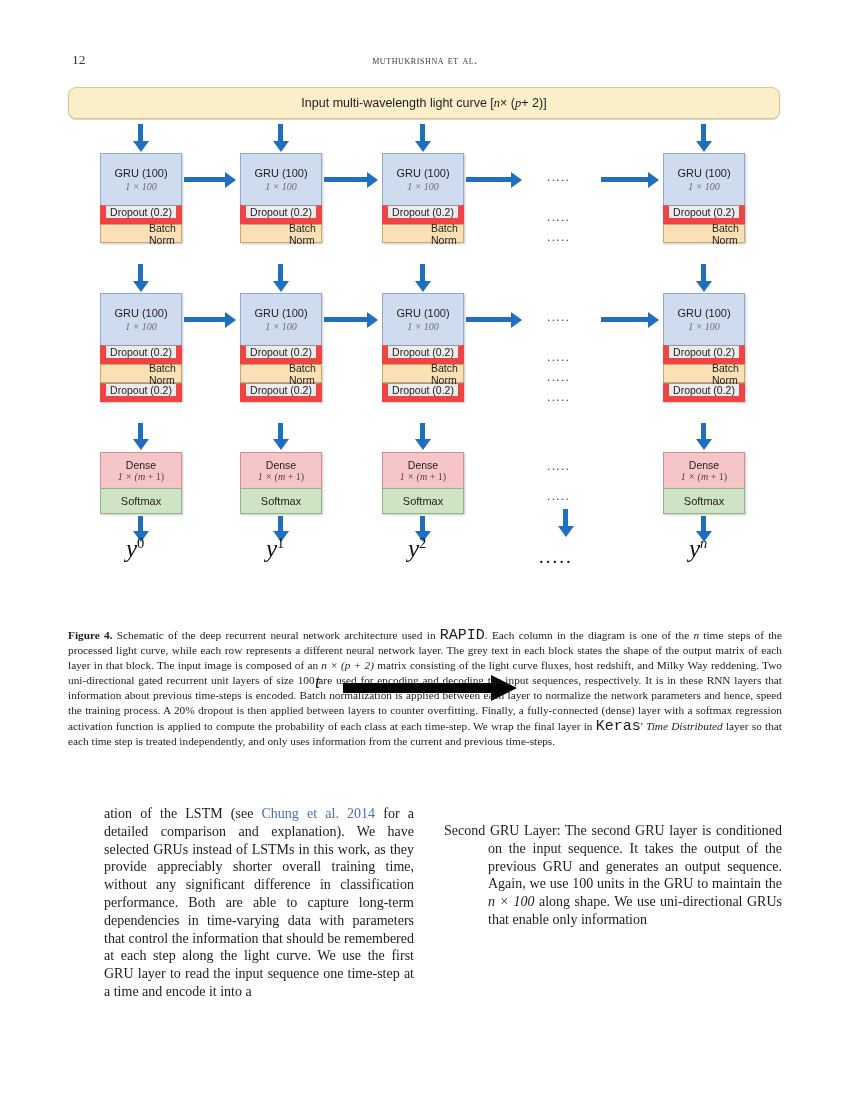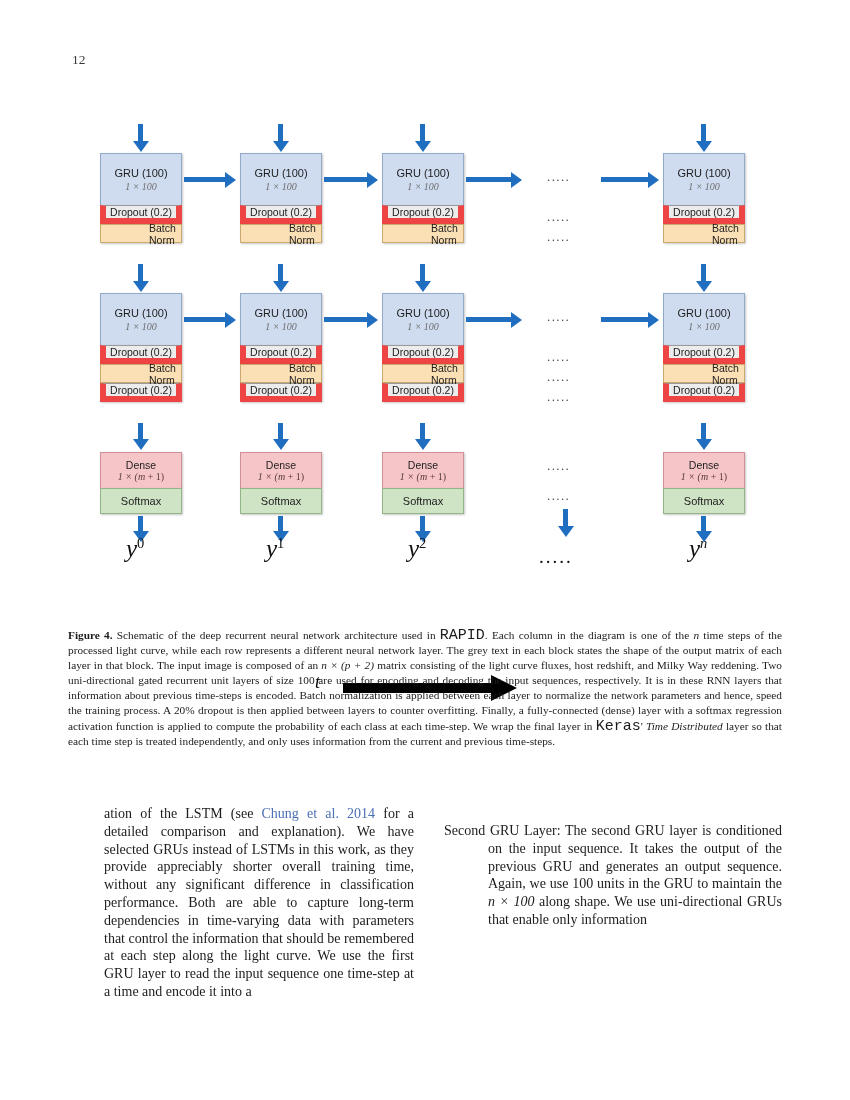--- a/index.html
+++ b/index.html
@@ -258,24 +258,32 @@
   }
   .hang b { font-weight: normal; }
   .cite { color: #4a6fb5; }
   .math { font-family: "Liberation Serif", serif; font-style: italic; }
 </style>
 </head>
 <body>
 
 <div class="running-head">
   <div class="page-number">12</div>
+  <div class="head-title">Muthukrishna et al.</div>
 </div>
 
 <div class="figure">
 
+  <div class="input-bar">
+    <span>Input multi-wavelength light curve [</span>
+      <span class="math">n</span>
+      <span class="up"> × (</span>
+      <span class="math">p</span>
+      <span class="up"> + 2)]</span>
+  </div>
 
   <div class="arrow-v" style="left:138px; top:40px; height:18px;"></div>
   <div class="arrow-v" style="left:278px; top:40px; height:18px;"></div>
   <div class="arrow-v" style="left:420px; top:40px; height:18px;"></div>
   <div class="arrow-v" style="left:701px; top:40px; height:18px;"></div>
 
   <div class="col" style="left:100px; top:69px;">
     <div class="blk blk-gru">
       <div class="t1">GRU (100)</div>
       <div class="t2"><span class="it">1 × 100</span></div>

